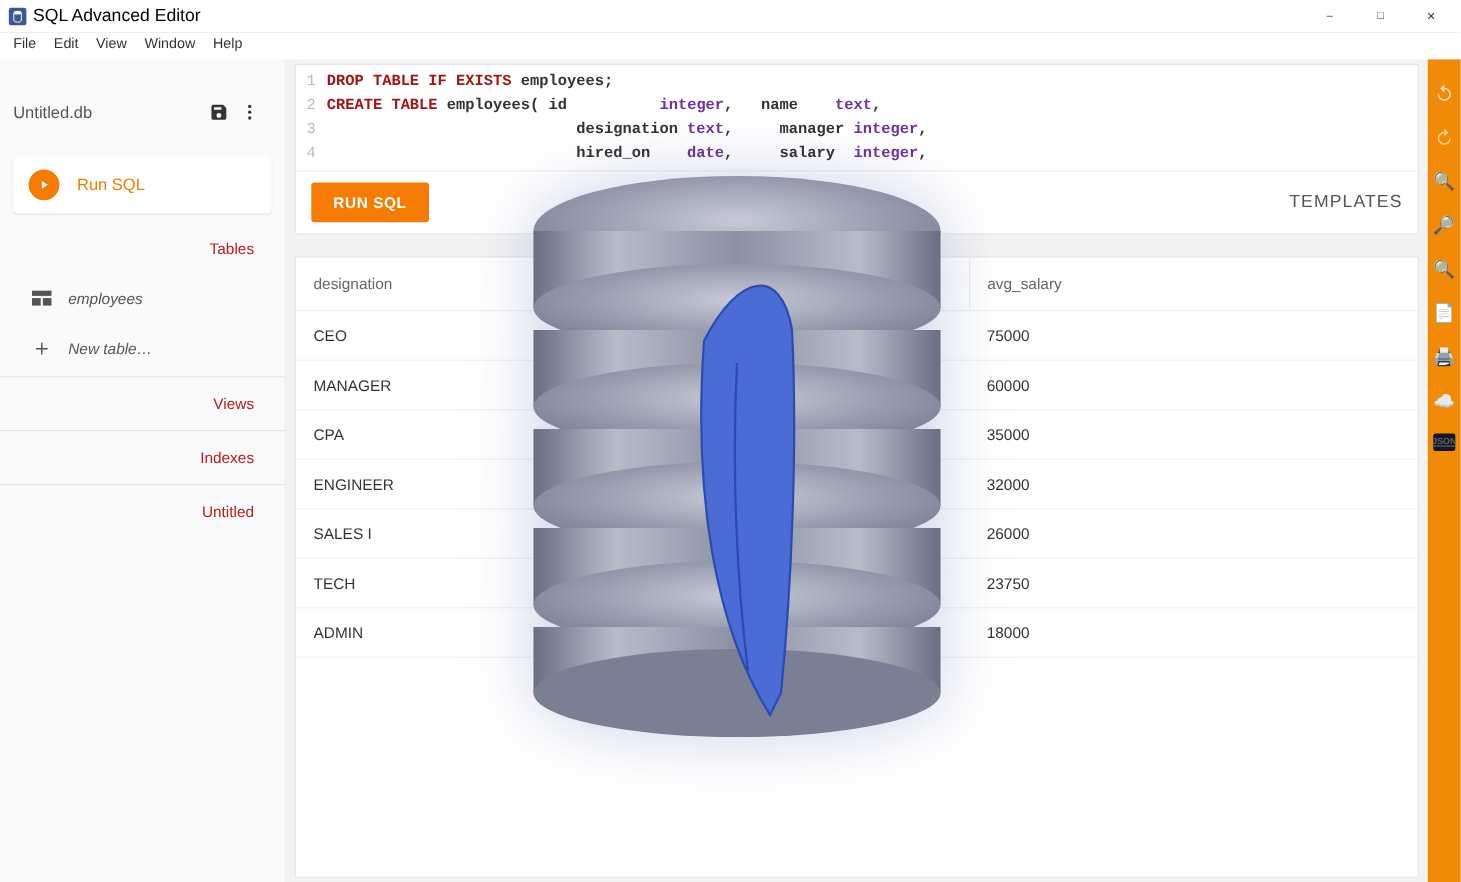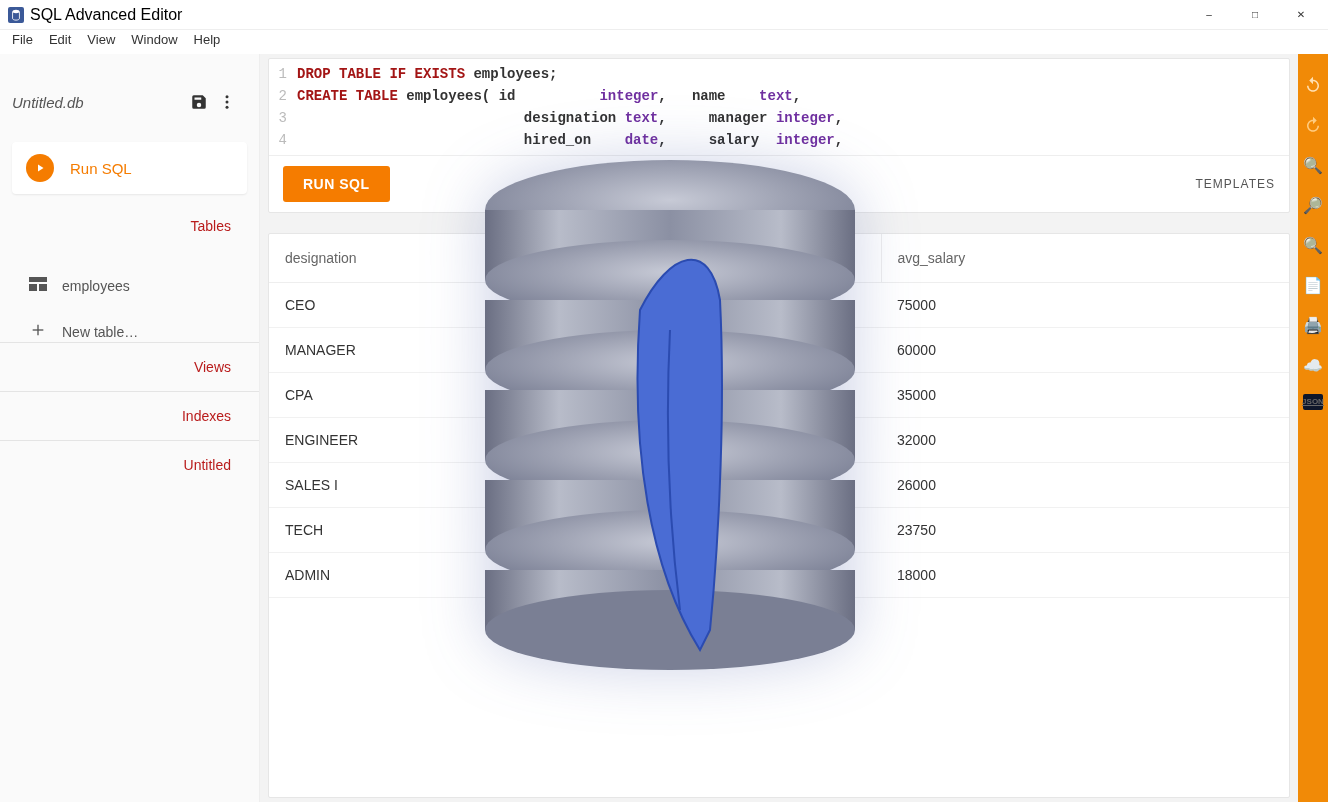--- a/index.html
+++ b/index.html
@@ -66,21 +66,20 @@
     width: 260px;
     background: #fafafa;
     border-right: 1px solid #eee;
     padding-top: 30px;
   }
   .db-row {
     display: flex;
     align-items: center;
     padding: 0 18px 0 12px;
     height: 36px;
-    font-style: italic;
   }
   .db-row .db-name { flex: 1; color: #555; font-size: 15px; }
   .db-row .icon-btn {
     width: 28px; height: 28px;
     display: flex; align-items: center; justify-content: center;
     cursor: pointer;
   }
   .side-run {
     margin: 22px 12px 10px 12px;
     background: #fff;
@@ -102,25 +101,26 @@
   .side-run .label { color: #f57c00; font-size: 15px; font-weight: 500; }
 
   .side-section-label {
     padding: 14px 28px;
     color: #b91c1c;
     font-size: 14px;
     text-align: right;
   }
   .side-item {
     display: flex;
-    align-items: flex-end;
+    align-items: center;
     padding: 0 28px;
     height: 46px;
     cursor: pointer;
     color: #555;
+    font-style: italic;
   }
   .side-item .ic { width: 20px; height: 20px; margin-right: 14px; display:flex; align-items:center; justify-content:center; }
   .side-item .txt { font-size: 14px; }
   .side-divider { height: 1px; background: #e4e4e4; margin: 2px 0; }
 
   
   .content {
     flex: 1;
     background: #f3f3f3;
     padding: 4px 0 4px 8px;
@@ -169,21 +169,21 @@
     border-radius: 3px;
     padding: 10px 20px;
     font-size: 14px;
     font-weight: 700;
     letter-spacing: 0.5px;
     cursor: pointer;
   }
   .editor-toolbar .spacer { flex: 1; }
   .templates {
     color: #555;
-    font-size: 12px;
+    font-size: 16px;
     letter-spacing: 1px;
     cursor: pointer;
   }
 
   
   .results-card {
     background: #fff;
     border: 1px solid #e6e6e6;
     border-radius: 2px;
     margin-top: 20px;

